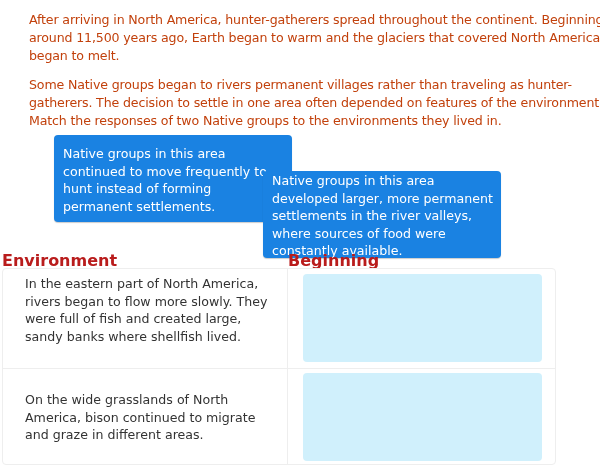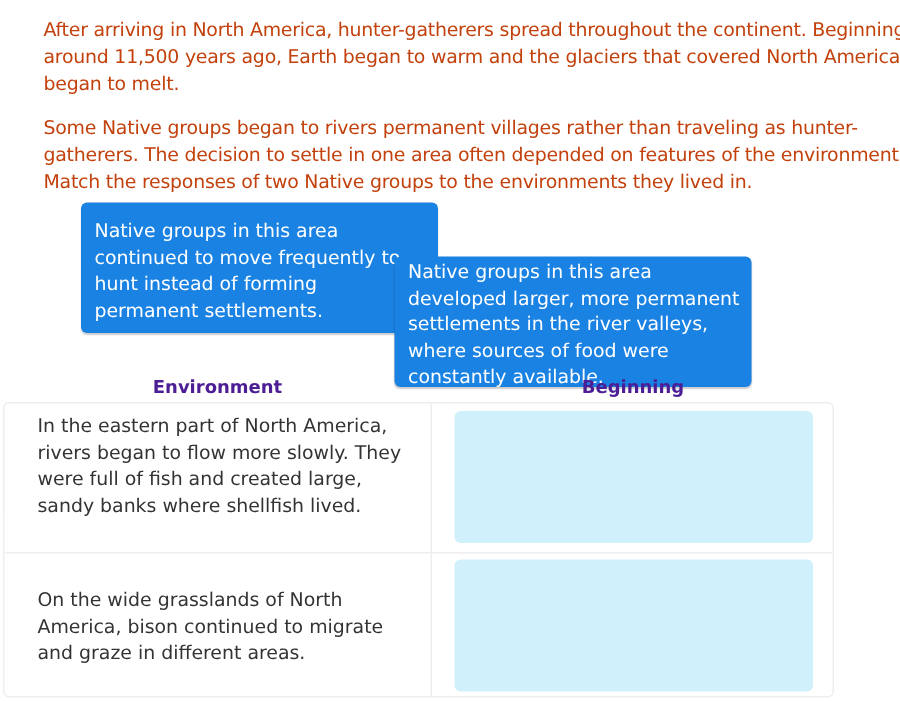--- a/index.html
+++ b/index.html
@@ -5,21 +5,21 @@
   html, body { margin:0; padding:0; background:#fff; }
   body { width:600px; height:467px; overflow:hidden; position:relative;
          font-family:"DejaVu Sans", sans-serif; color:#333; }
   .para { position:absolute; left:1px; width:596px; font-size:12.6px; line-height:18px; margin:12px; color:#c2410c; letter-spacing:-0.15px;padding-left:16px; }
   #p1 { top:-1px; }
   #p2 { top:64px; }
   .tile { position:absolute; background:#1a82e2; color:#fff; border-radius:4px;
           font-size:12.6px; line-height:17.5px; box-sizing:border-box; box-shadow:0 1px 1px rgba(0,0,0,0.2); cursor:grab; }
   #tile1 { left:9px; top:135px; width:238px; height:87px; padding:10px 10px 0 9px;margin-left:45px; }
   #tile2 { left:263px; top:135px; width:238px; height:87px; padding:1px 8px 0 9px;margin-top:36px; }
-  .colhead { position:absolute; top:251px; font-size:12px; font-weight:bold; color:#4c1d95; text-align:center; }
+  .colhead { position:absolute; top:251px; font-size:16px; font-weight:bold; color:#b91c1c; text-align:left; }
   #h-env { left:2px; width:286px; }
   #h-resp { left:288px; width:268px; }
   .table { position:absolute; left:2px; top:268px; width:554px; height:197px; border:1px solid #eee; border-radius:4px; box-sizing:border-box; }
   .row { position:absolute; left:0; width:552px; }
   #row1 { top:0; height:99px; border-bottom:1px solid #eee; }
   #row2 { top:100px; height:95px; }
   .env { position:absolute; left:0; top:0; width:285px; height:100%; border-right:1px solid #eee; box-sizing:border-box; }
   .env-text { position:absolute; left:22px; width:250px; font-size:12.6px; line-height:17.5px; color:#333; }
   #row1 .env-text { top:6px; }
   #row2 .env-text { top:22px; }

